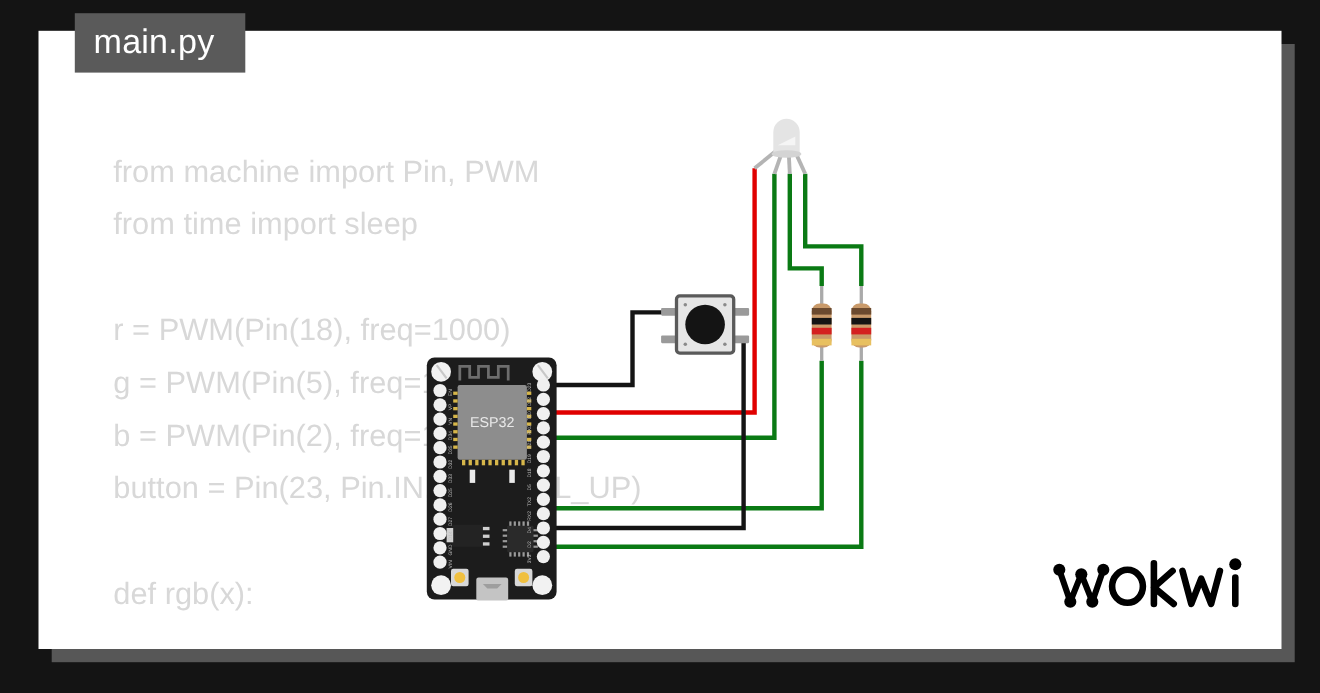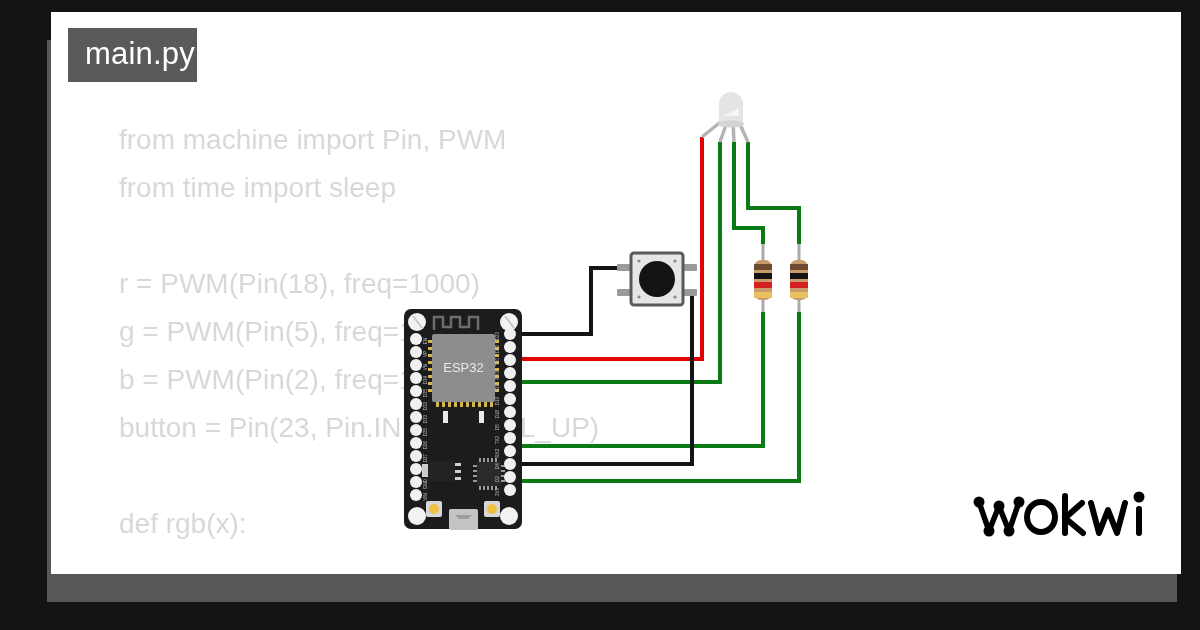--- a/index.html
+++ b/index.html
@@ -12,31 +12,30 @@
   #root { position: relative; width: 1200px; height: 630px; }
 
   
   .panel-shadow {
     position: absolute; left: 47px; top: 40px;
     width: 1130px; height: 562px;
     background: #575757;
   }
   
   .panel {
-    position: absolute; left: 35px; top: 12px;
+    position: absolute; left: 35px; top: 28px;
     width: 1130px; height: 562px;
     background: #ffffff;
     overflow: hidden;
-    margin-left: 16px;
   }
 
   
   .file-tab {
-    position: absolute; left: 68px; top: 28px;
-    padding: 7px 2px 9px 17px;
+    position: absolute; left: 68px; top: 12px;
+    padding: 7px 28px 9px 17px;
     background: #5a5a5a;
     color: #ffffff;
     font-size: 31px;
     line-height: 38px;
     letter-spacing: .2px;
     z-index: 40;
   }
 
   
   .code {

